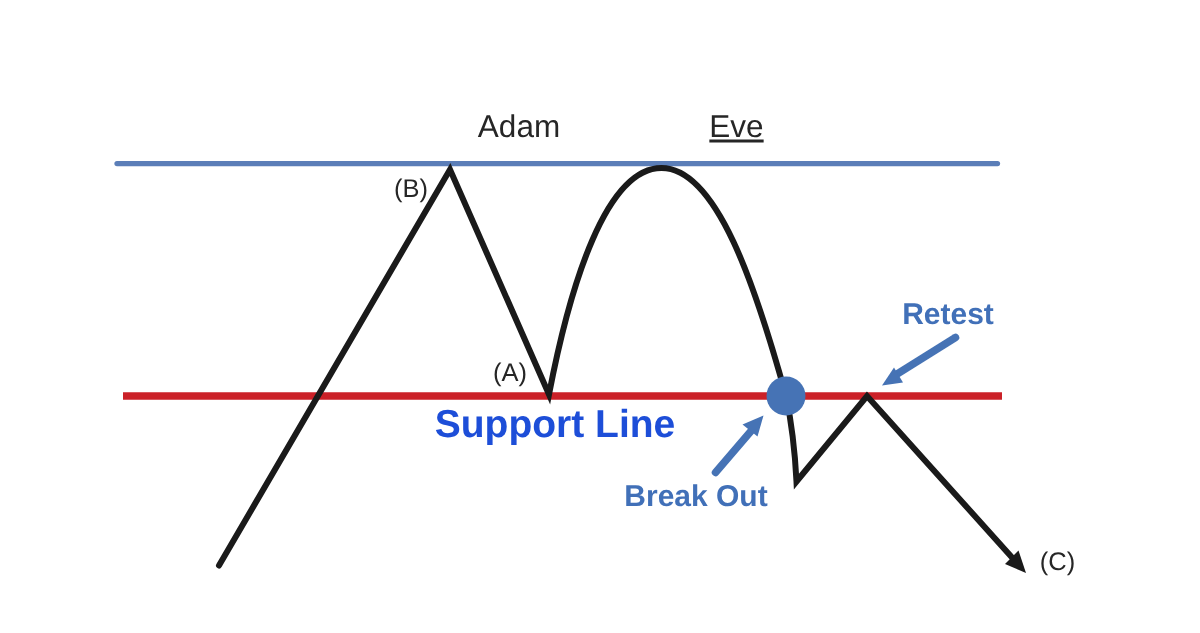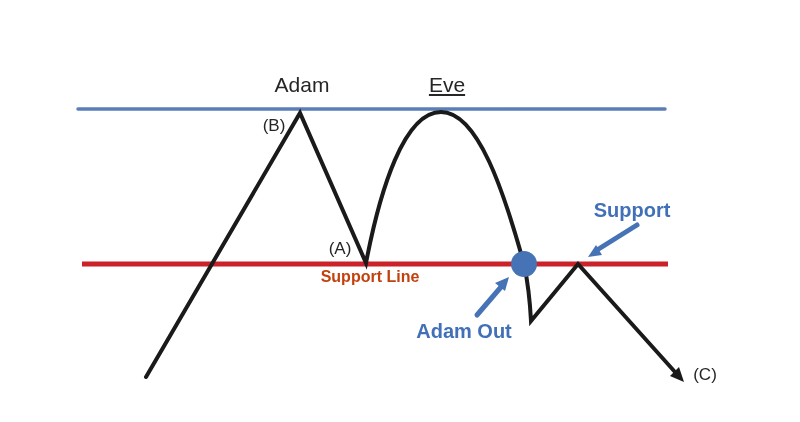--- a/index.html
+++ b/index.html
@@ -22,29 +22,30 @@
   .lbl {
     position: absolute;
     transform: translateX(-50%);
     white-space: nowrap;
     line-height: 1;
   }
   .lbl-dark {
     color: #262626;
     font-size: 21px;
     font-weight: 400;
+    margin-left: 44px;
   }
   .lbl-point {
     color: #262626;
     font-size: 17px;
     font-weight: 400;
   }
   .lbl-red {
-    color: #c2410c;
-    font-size: 16px;
+    color: #1d4ed8;
+    font-size: 26px;
     font-weight: 700;
   }
   .lbl-blue {
     color: #4170b8;
     font-size: 20px;
     font-weight: 700;
   }
 </style>
 </head>
 <body>
@@ -79,16 +80,16 @@
   <span class="lbl lbl-dark" style="left:447px; top:74px;text-decoration:underline;">Eve</span>
 
   <span class="lbl lbl-point" style="left:274px; top:117px;">(B)</span>
 
   <span class="lbl lbl-point" style="left:340px; top:240px;">(A)</span>
 
   <span class="lbl lbl-point" style="left:705px; top:366px;">(C)</span>
 
   <span class="lbl lbl-red" style="left:370px; top:269px;">Support Line</span>
 
-  <span class="lbl lbl-blue" style="left:464px; top:321px;">Adam Out</span>
+  <span class="lbl lbl-blue" style="left:464px; top:321px;">Break Out</span>
 
-  <span class="lbl lbl-blue" style="left:632px; top:200px;">Support</span>
+  <span class="lbl lbl-blue" style="left:632px; top:200px;">Retest</span>
 </div>
 
 </body></html>

